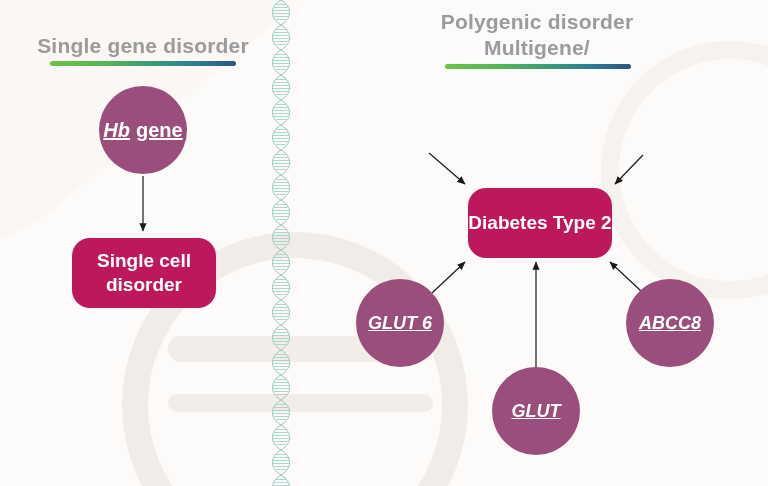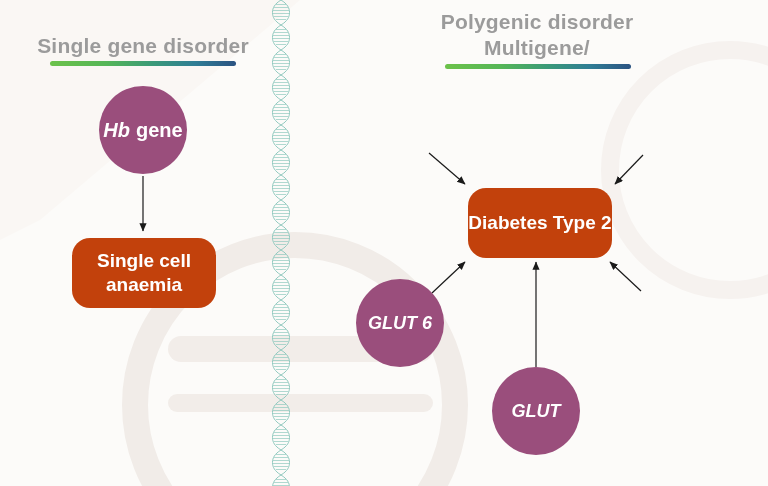--- a/index.html
+++ b/index.html
@@ -26,33 +26,33 @@
     width:186px;height:5px;border-radius:3px;
     background:linear-gradient(90deg,#6cc24a 0%,#55b657 30%,#3a9a78 55%,#2f7d95 78%,#2b5382 100%);
   }
   #underline-left{left:50px;top:61px;}
   #underline-right{left:445px;top:64px;}
   .gene-node{
     position:absolute;z-index:2;
     width:88px;height:88px;border-radius:50%;
     background:#9a4e7c;
     display:flex;align-items:center;justify-content:center;
-    color:#ffffff;font-weight:bold;font-style:italic;font-size:18px;
+    color:#ffffff;font-weight:bold;font-style:italic;font-size:18px;text-decoration:underline;
   }
   #node-hb{left:99px;top:86px;font-size:20px;}
   #node-hb .regular{font-style:normal;margin-left:0.30em;text-align:right;}
   #node-capn10{left:353px;top:79px;}
   #node-tcfl2{left:629px;top:78px;}
   #node-glut2{left:356px;top:279px;}
   #node-gcgr{left:492px;top:367px;}
   #node-abcc8{left:626px;top:279px;}
   .outcome-box{
     position:absolute;z-index:2;
     width:144px;height:70px;border-radius:18px;
-    background:#c2410c;
+    background:#be185d;
     display:flex;flex-direction:column;align-items:center;justify-content:center;
     color:#ffffff;font-weight:bold;font-size:19px;line-height:24px;
     text-align:center;
   }
   #box-sickle{left:72px;top:238px;}
   #box-diabetes{left:468px;top:188px;}
 </style>
 </head>
 <body>
 
@@ -117,22 +117,25 @@
     <span>Hb</span>
     <span class="regular">gene</span>
   </div>
 
   <div class="gene-node" id="node-glut2">
     <span>GLUT 6</span>
   </div>
   <div class="gene-node" id="node-gcgr">
     <span>GLUT</span>
   </div>
+  <div class="gene-node" id="node-abcc8">
+    <span>ABCC8</span>
+  </div>
 
   <div class="outcome-box" id="box-sickle">
     <div>Single cell</div>
-    <div>anaemia</div>
+    <div>disorder</div>
   </div>
   <div class="outcome-box" id="box-diabetes">
     <div>Diabetes Type 2</div>
   </div>
 
 </div>
 
 </body></html>

